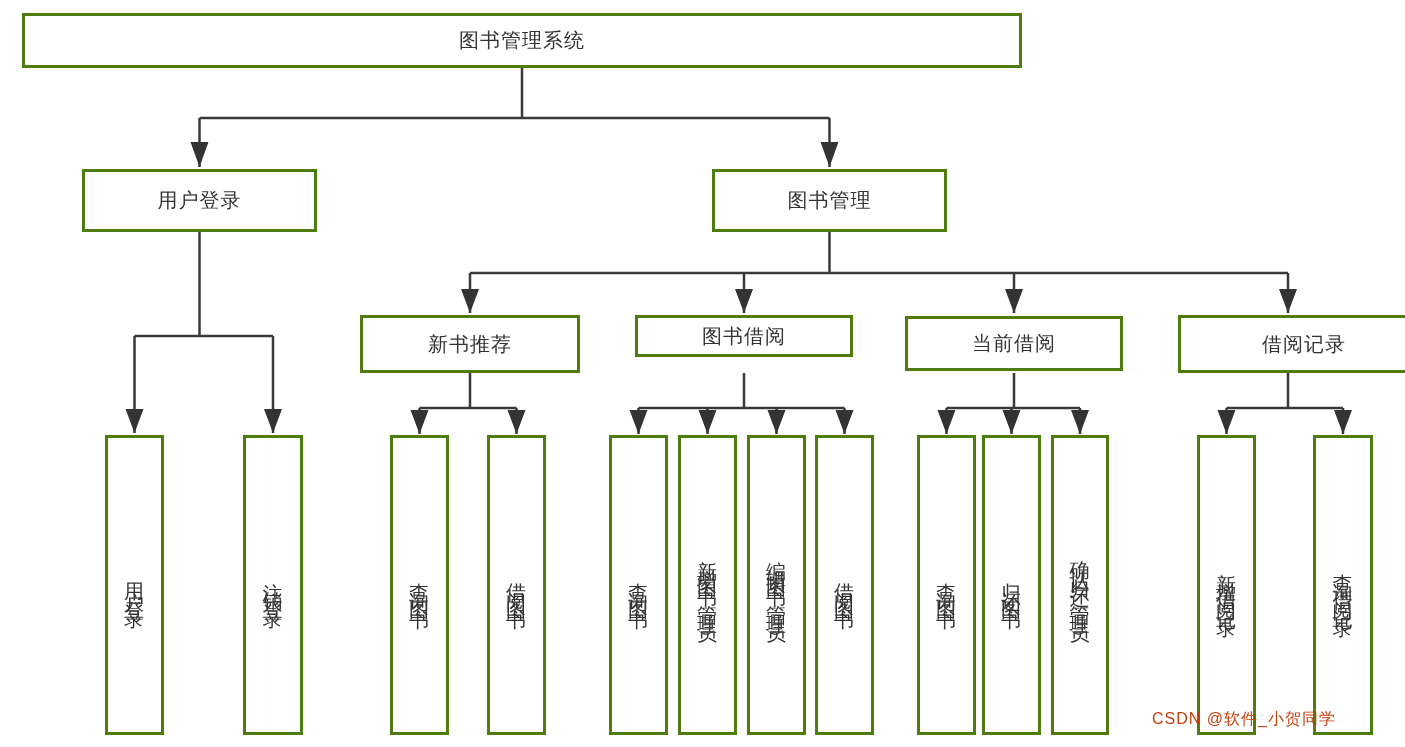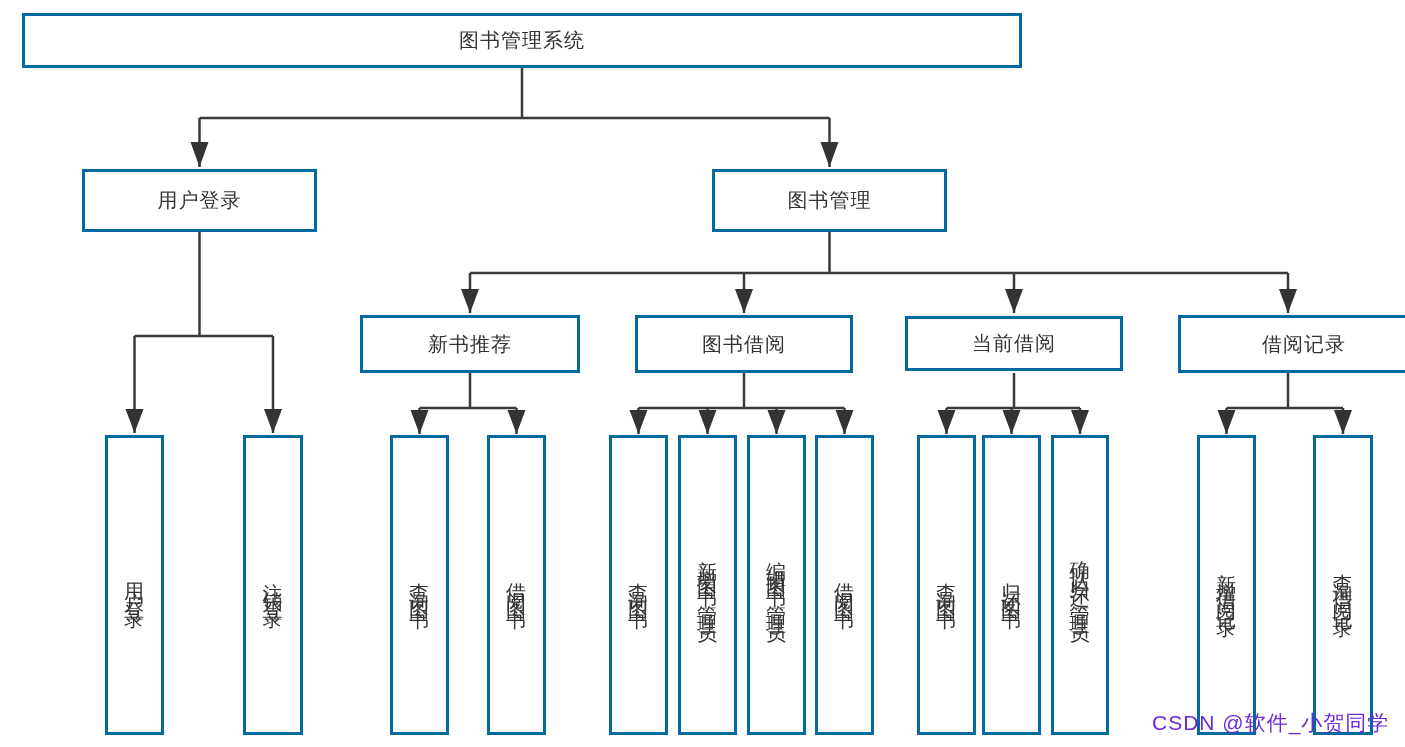--- a/index.html
+++ b/index.html
@@ -21,21 +21,21 @@
     stroke: #3a3a3a;
     stroke-width: 2.5;
   }
   svg.connectors path.arrows {
     fill: #333333;
     stroke: none;
   }
   .box {
     position: absolute;
     box-sizing: border-box;
-    border: 3px solid #0369a1;
+    border: 3px solid #4d7c0f;
     background: #ffffff;
     color: #333333;
     display: flex;
     align-items: center;
     justify-content: center;
   }
   .hbox {
     font-size: 20px;
     letter-spacing: 1px;
     white-space: nowrap;
@@ -45,23 +45,23 @@
     text-orientation: mixed;
     font-size: 20px;
     letter-spacing: 9px;
     line-height: 1;
     color: #333333;
   }
   .watermark {
     position: absolute;
     left: 1152px;
     top: 709px;
-    font-size: 21px;
+    font-size: 16px;
     letter-spacing: 1px;
-    color: #6d28d9;
+    color: #c2410c;
     white-space: nowrap;
   }
 </style>
 </head>
 <body>
 
 <div id="canvas">
 
   <svg class="connectors" width="1405" height="747" viewBox="0 0 1405 747" aria-hidden="true">
     <path class="ln" d="
@@ -82,21 +82,21 @@
       M937.5 410 H955.5 L946.5 434 Z M1002.5 410 H1020.5 L1011.5 434 Z M1071 410 H1089 L1080 434 Z
       M1217.5 410 H1235.5 L1226.5 434 Z M1334 410 H1352 L1343 434 Z"></path>
   </svg>
 
   <div class="box hbox" style="left:22px; top:13px; width:1000px; height:55px">图书管理系统</div>
 
   <div class="box hbox" style="left:82px; top:169px; width:235px; height:63px">用户登录</div>
   <div class="box hbox" style="left:360px; top:315px; width:220px; height:58px">新书推荐</div>
 
   <div class="box hbox" style="left:712px; top:169px; width:235px; height:63px">图书管理</div>
-  <div class="box hbox" style="left:635px; top:315px; width:218px; height:58px">图书借阅</div>
+  <div class="box hbox" style="left:635px; top:315px; width:218px; height:42px">图书借阅</div>
   <div class="box hbox" style="left:905px; top:316px; width:218px; height:55px">当前借阅</div>
   <div class="box hbox" style="left:1178px; top:315px; width:252px; height:58px">借阅记录</div>
 
   <div class="box vbox" style="left:105px; top:435px; width:59px; height:300px">
     <span class="vtext">用户登录</span>
   </div>
   <div class="box vbox" style="left:243px; top:435px; width:60px; height:300px">
     <span class="vtext">注销登录</span>
   </div>
 

